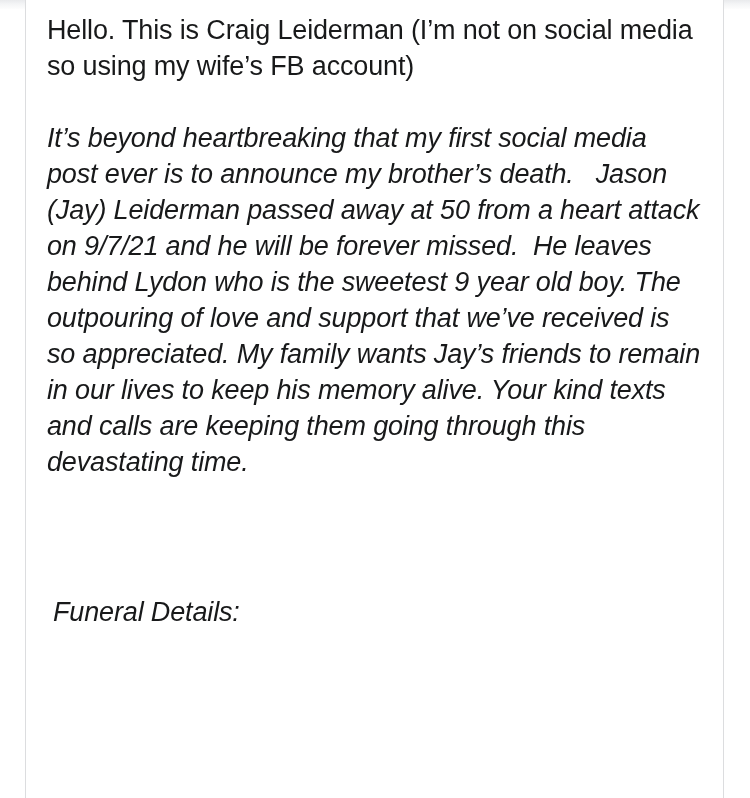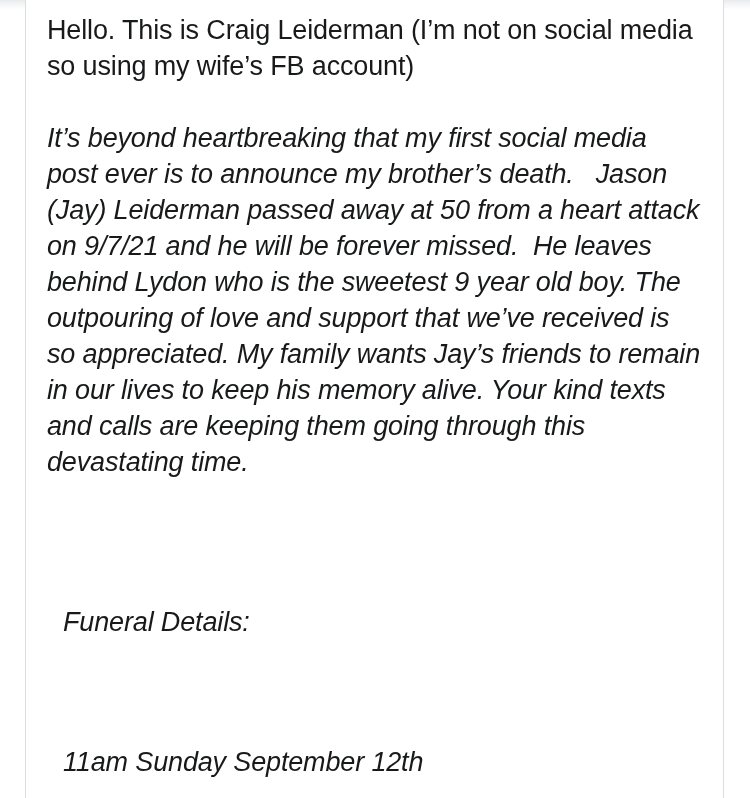--- a/index.html
+++ b/index.html
@@ -63,41 +63,40 @@
     white-space: pre-wrap;
   }
 
   
   .para + .para {
     margin-top: 36px;
     font-style: italic;
   }
 
   .detail-line {
-    margin: 16px;
+    margin: 6px;
     white-space: pre-wrap;
   }
 </style>
 </head>
 <body>
 
 <div class="top-gradient"></div>
 <div class="rule rule-left"></div>
 <div class="rule rule-right"></div>
 
 <article class="post">
   <div class="post-body">
 
     <p class="para">Hello. This is Craig Leiderman (I’m not on social media so using my wife’s FB account)</p>
 
     <p class="para">It’s beyond heartbreaking that my first social media post ever is to announce my brother’s death.   Jason (Jay) Leiderman passed away at 50 from a heart attack on 9/7/21 and he will be forever missed.  He leaves behind Lydon who is the sweetest 9 year old boy. The outpouring of love and support that we’ve received is so appreciated. My family wants Jay’s friends to remain in our lives to keep his memory alive. Your kind texts and calls are keeping them going through this devastating time.</p>
 
     <div class="para">
       <p class="detail-line">Funeral Details:</p>
-      <p class="detail-line">11am Sunday September 12th</p>
       
       
       
       
     </div>
 
   </div>
 </article>
 
 </body></html>

